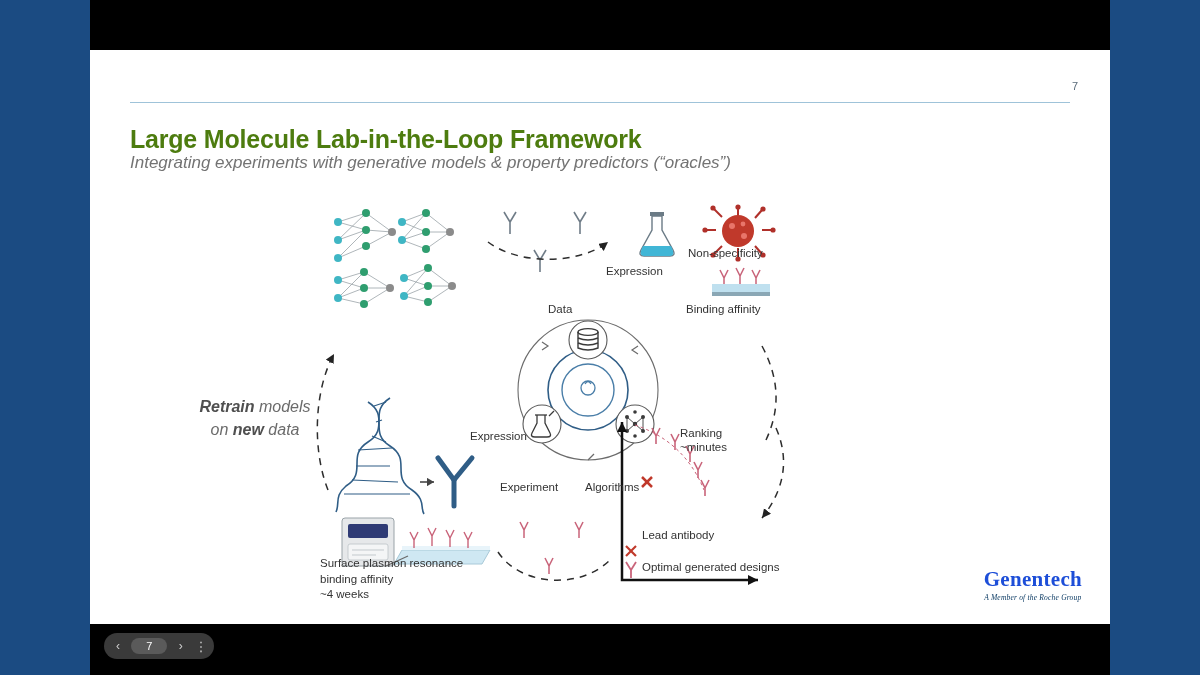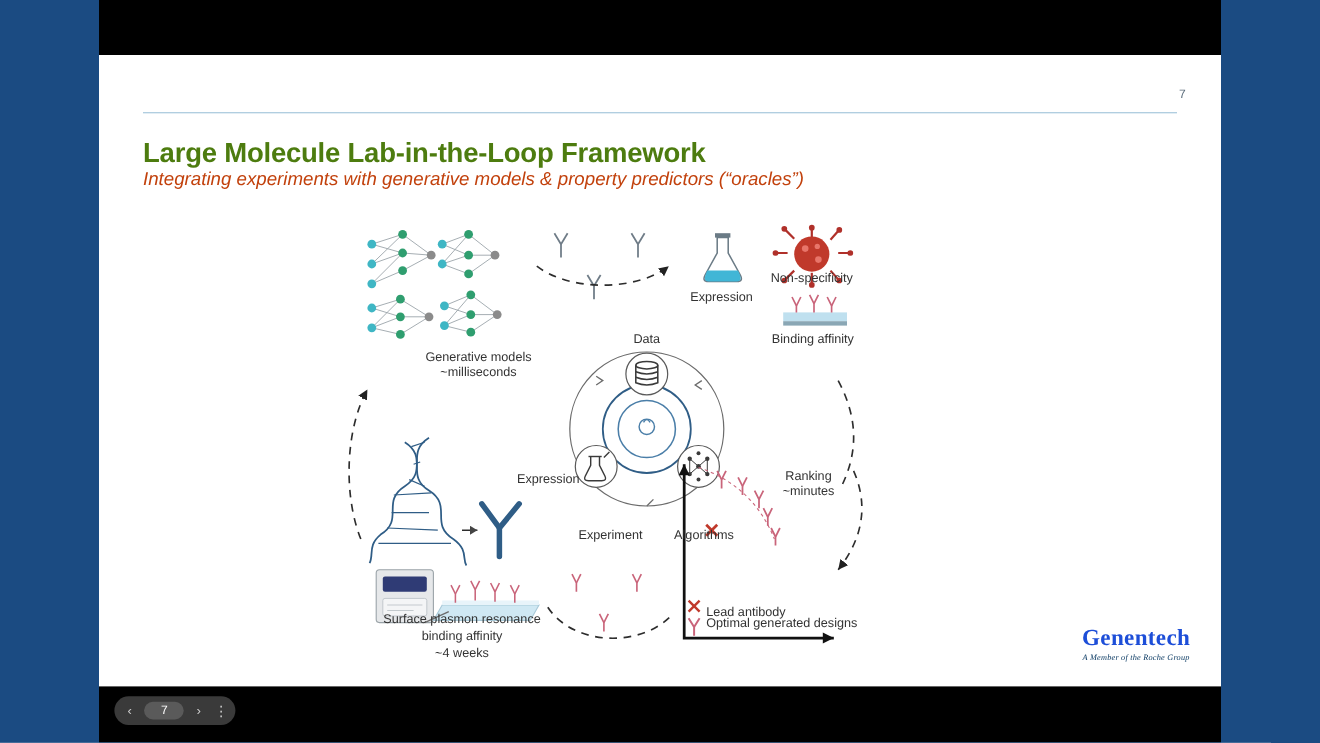--- a/index.html
+++ b/index.html
@@ -59,40 +59,40 @@
     font-weight: bold;
     color: #4d7c0f;
     letter-spacing: -0.2px;
   }
   .subtitle {
     position: absolute;
     left: 40px;
     top: 103px;
     font-size: 17px;
     font-style: italic;
-    color: #c2410c;
+    color: #737373;
   }
   .retrain {
     position: absolute;
     left: 70px;
     top: 345px;
     width: 190px;
     text-align: center;
     font-size: 16px;
     font-style: italic;
     color: #6b6b6b;
     line-height: 1.45;
   }
   .retrain b { color: #4f4f4f; font-weight: bold; }
 
   .lbl {
     position: absolute;
     font-size: 11.5px;
     color: #333333;
-    text-align: center;
+    text-align: left;
     line-height: 1.25;
     white-space: nowrap;
   }
 
   .genentech {
     position: absolute;
     right: 28px;
     bottom: 22px;
     text-align: center;
   }
@@ -168,20 +168,24 @@
 <div id="root">
   <div class="letterbox"></div>
 
   <div class="slide">
 
     <div class="page-num">7</div>
     <div class="hrule"></div>
     <div class="title">Large Molecule Lab-in-the-Loop Framework</div>
     <div class="subtitle">Integrating experiments with generative models &amp; property predictors (“oracles”)</div>
 
+    <div class="retrain">
+      <div><b>Retrain</b><span> models</span></div>
+      <div><span>on </span><b>new</b><span> data</span></div>
+    </div>
 
     <svg class="diagram" viewBox="0 0 1020 574">
       <defs>
         <marker id="arrowBlack" markerWidth="7" markerHeight="7" refX="6" refY="3" orient="auto">
           <path d="M0,0 L6,3 L0,6 z" fill="#222"></path>
         </marker>
         <marker id="arrowGrey" markerWidth="7" markerHeight="7" refX="6" refY="3" orient="auto">
           <path d="M0,0 L6,3 L0,6 z" fill="#3a3a3a"></path>
         </marker>
         <marker id="arrowThin" markerWidth="6" markerHeight="6" refX="5" refY="3" orient="auto">
@@ -491,24 +495,20 @@
           <g>
               <path d="M374 482 L378 490 L378 498"></path>
               <path d="M382 482 L378 490"></path>
             </g>
         </g>
       </g>
 
       <line x1="296" y1="516" x2="318" y2="506" stroke="#6b6b6b" stroke-width="1.2"></line>
     </svg>
 
-    <div class="lbl" style="left:250px; top:268px; width:190px;">
-      <span>Generative models</span><br>
-      <span>~milliseconds</span>
-    </div>
 
     <div class="lbl" style="left:516px; top:214px; width:100px;">Expression</div>
     <div class="lbl" style="left:598px; top:196px; width:100px;">Non-specificity</div>
     <div class="lbl" style="left:596px; top:252px; width:106px;">Binding affinity</div>
 
 
     <div class="lbl" style="left:458px; top:252px; width:80px;">Data</div>
     <div class="lbl" style="left:380px; top:379px; width:120px; text-align:left;">Expression</div>
     <div class="lbl" style="left:410px; top:430px; width:110px;">Experiment</div>
     <div class="lbl" style="left:495px; top:430px; width:110px;">Algorithms</div>
@@ -517,21 +517,21 @@
       <span>Ranking</span><br>
       <span>~minutes</span>
     </div>
 
     <div class="lbl" style="left:230px; top:506px; width:200px; line-height:1.35;">
       <span>Surface plasmon resonance</span><br>
       <span>binding affinity</span><br>
       <span>~4 weeks</span>
     </div>
 
-    <div class="lbl" style="left:552px; top:500px; width:200px; text-align:left;">Lead antibody</div>
+    <div class="lbl" style="left:552px; top:478px; width:200px; text-align:left;">Lead antibody</div>
     <div class="lbl" style="left:552px; top:510px; width:280px; text-align:left;">Optimal generated designs</div>
 
     <div class="genentech">
       <div class="g-name">Genentech</div>
       <div class="g-sub">A Member of the Roche Group</div>
     </div>
   </div>
 
   <div class="toolbar">
     <span class="tb-arrow">‹</span>

